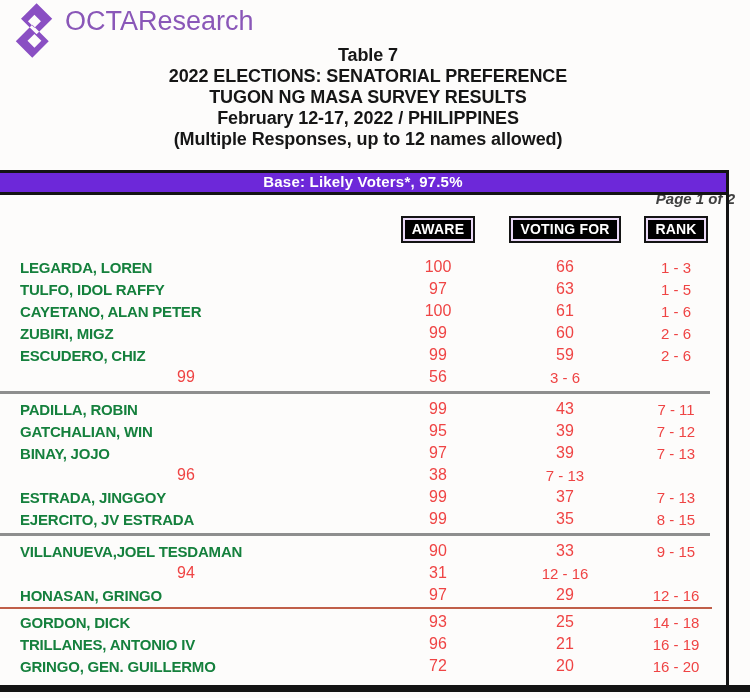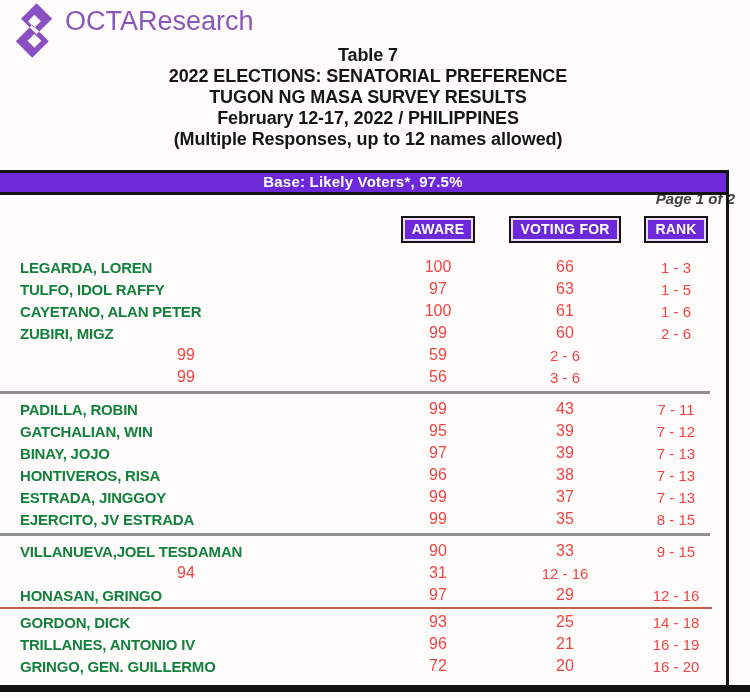--- a/index.html
+++ b/index.html
@@ -58,21 +58,21 @@
   }
   .col-headers {
     display: grid;
     grid-template-columns: 372px 132px 122px 100px;
     margin-top: 21px;
     align-items: center;
   }
   .hdr-cell { text-align: center; }
   .hdr-box {
     display: inline-block;
-    background: #6d28d9;
+    background: #000000;
     color: #fff;
     font-weight: bold;
     font-size: 14px;
     letter-spacing: 0.2px;
     padding: 3px 9px 4px;
     border: 2px solid #141414;
     box-shadow: inset 0 0 0 2px #ead9f7;
   }
   .table-rows { margin-top: 13px; }
   .row {
@@ -168,20 +168,21 @@
         <div class="cell-num">61</div>
         <div class="cell-rank">1 - 6</div>
       </div>
       <div class="row">
         <div class="cell-name">ZUBIRI, MIGZ</div>
         <div class="cell-num">99</div>
         <div class="cell-num">60</div>
         <div class="cell-rank">2 - 6</div>
       </div>
       <div class="row">
+        <div class="cell-name">ESCUDERO, CHIZ</div>
         <div class="cell-num">99</div>
         <div class="cell-num">59</div>
         <div class="cell-rank">2 - 6</div>
       </div>
       <div class="row">
         <div class="cell-num">99</div>
         <div class="cell-num">56</div>
         <div class="cell-rank">3 - 6</div>
       </div>
       <div class="divider-gray"></div>
@@ -197,21 +198,20 @@
         <div class="cell-num">39</div>
         <div class="cell-rank">7 - 12</div>
       </div>
       <div class="row">
         <div class="cell-name">BINAY, JOJO</div>
         <div class="cell-num">97</div>
         <div class="cell-num">39</div>
         <div class="cell-rank">7 - 13</div>
       </div>
       <div class="row">
-        <div class="cell-name">HONTIVEROS, RISA</div>
         <div class="cell-num">96</div>
         <div class="cell-num">38</div>
         <div class="cell-rank">7 - 13</div>
       </div>
       <div class="row">
         <div class="cell-name">ESTRADA, JINGGOY</div>
         <div class="cell-num">99</div>
         <div class="cell-num">37</div>
         <div class="cell-rank">7 - 13</div>
       </div>

